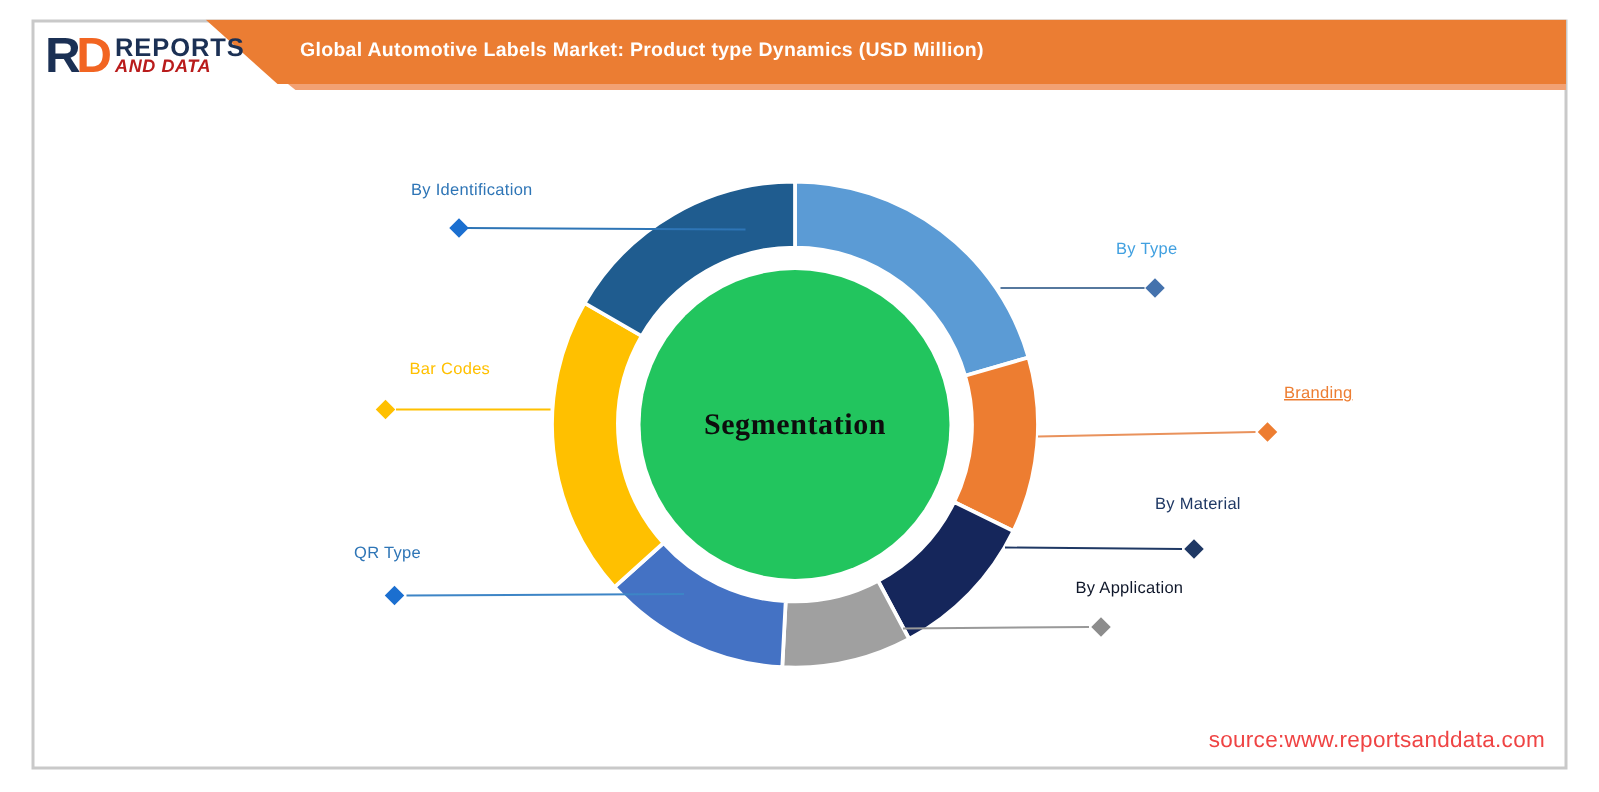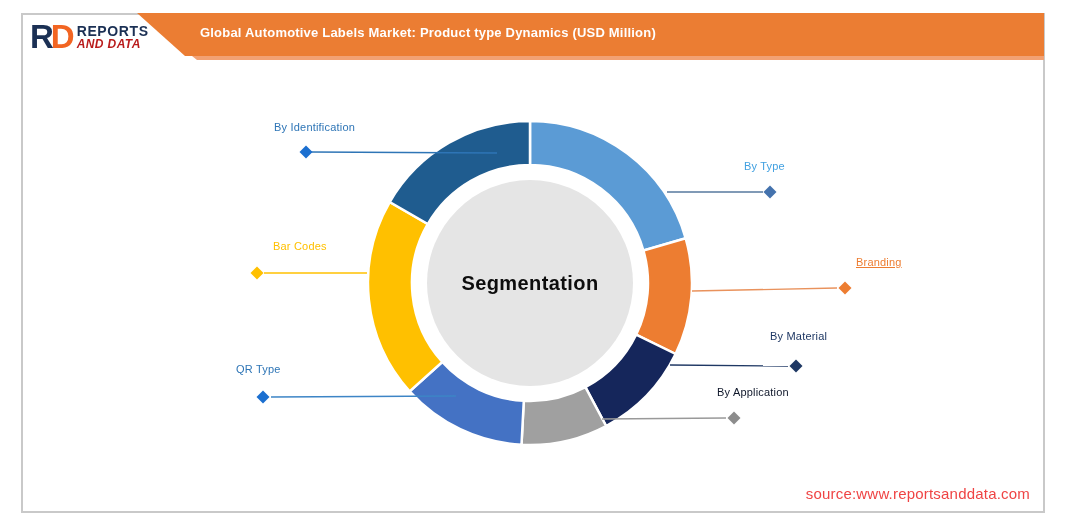--- a/index.html
+++ b/index.html
@@ -20,21 +20,21 @@
     position:absolute;left:22px;top:56px;width:1022px;height:4px;
     clip-path:polygon(170px 0%, 100% 0%, 100% 100%, 175px 100%);
   }
   .banner-title{
     position:absolute;left:200px;top:25px;width:600px;text-align:left;
     color:#ffffff;font-size:13px;font-weight:bold;letter-spacing:0.2px;white-space:nowrap;
   }
   .logo{position:absolute;left:30px;top:22px;display:flex;align-items:center;gap:5px;}
   .logo-mark{font-weight:900;font-size:33px;line-height:30px;letter-spacing:-3px;display:flex;}
   .logo-text{display:flex;flex-direction:column;line-height:13px;margin-top:2px;}
-  .logo-line1{font-size:14px;font-weight:bold;letter-spacing:0.6px;}
+  .logo-line1{font-size:17px;font-weight:bold;letter-spacing:0.6px;}
   .logo-line2{font-size:12px;font-weight:bold;letter-spacing:0.4px;}
   .overlay-svg{position:absolute;left:0;top:0;width:1066px;height:528px;pointer-events:none;}
   .center-circle{
     position:absolute;left:427px;top:180px;width:206px;height:206px;border-radius:50%;
     display:flex;align-items:center;justify-content:center;
   }
   .center-label{font-size:20px;font-weight:bold;color:#0d0d0d;letter-spacing:0.4px;}
   .callout-label{
     position:absolute;font-size:11px;font-weight:400;white-space:nowrap;letter-spacing:0.2px;
   }
@@ -81,21 +81,21 @@
       <line x1="670" y1="365" x2="788" y2="366" stroke="#1F3864" stroke-width="1.3"></line>
       <polygon points="796,359.5 802.5,366 796,372.5 789.5,366" fill="#1F3864"></polygon>
       <line x1="602" y1="419" x2="726" y2="418" stroke="#999999" stroke-width="1.3"></line>
       <polygon points="734,411.5 740.5,418 734,424.5 727.5,418" fill="#8C8C8C"></polygon>
       <line x1="271" y1="397" x2="456" y2="396" stroke="#3D85C6" stroke-width="1.3"></line>
       <polygon points="263,390.5 269.5,397 263,403.5 256.5,397" fill="#1B6FD0"></polygon>
       <line x1="264" y1="273" x2="367" y2="273" stroke="#FFC000" stroke-width="1.3"></line>
       <polygon points="257,266.5 263.5,273 257,279.5 250.5,273" fill="#FFC000"></polygon>
     </svg>
 
-  <div class="center-circle" id="center-circle" style="background: #e5e5e5;">
+  <div class="center-circle" id="center-circle" style="background: #22c55e; font-family: Liberation Serif, serif;">
     <span class="center-label">Segmentation</span>
   </div>
 
   <div class="source-text">source:www.reportsanddata.com</div>
 
 <div class="callout-label" style="left: 274px; top: 121px; color: rgb(46, 117, 182);">By Identification</div>
     <div class="callout-label" style="left: 744px; top: 160px; color: rgb(65, 160, 224);">By Type</div>
     <div class="callout-label" style="left: 856px; top: 256px; color: rgb(237, 125, 49); text-decoration: underline;">Branding</div>
     <div class="callout-label" style="left: 770px; top: 330px; color: rgb(31, 56, 100);">By Material</div>
     <div class="callout-label" style="left: 717px; top: 386px; color: #0f172a;">By Application</div>

